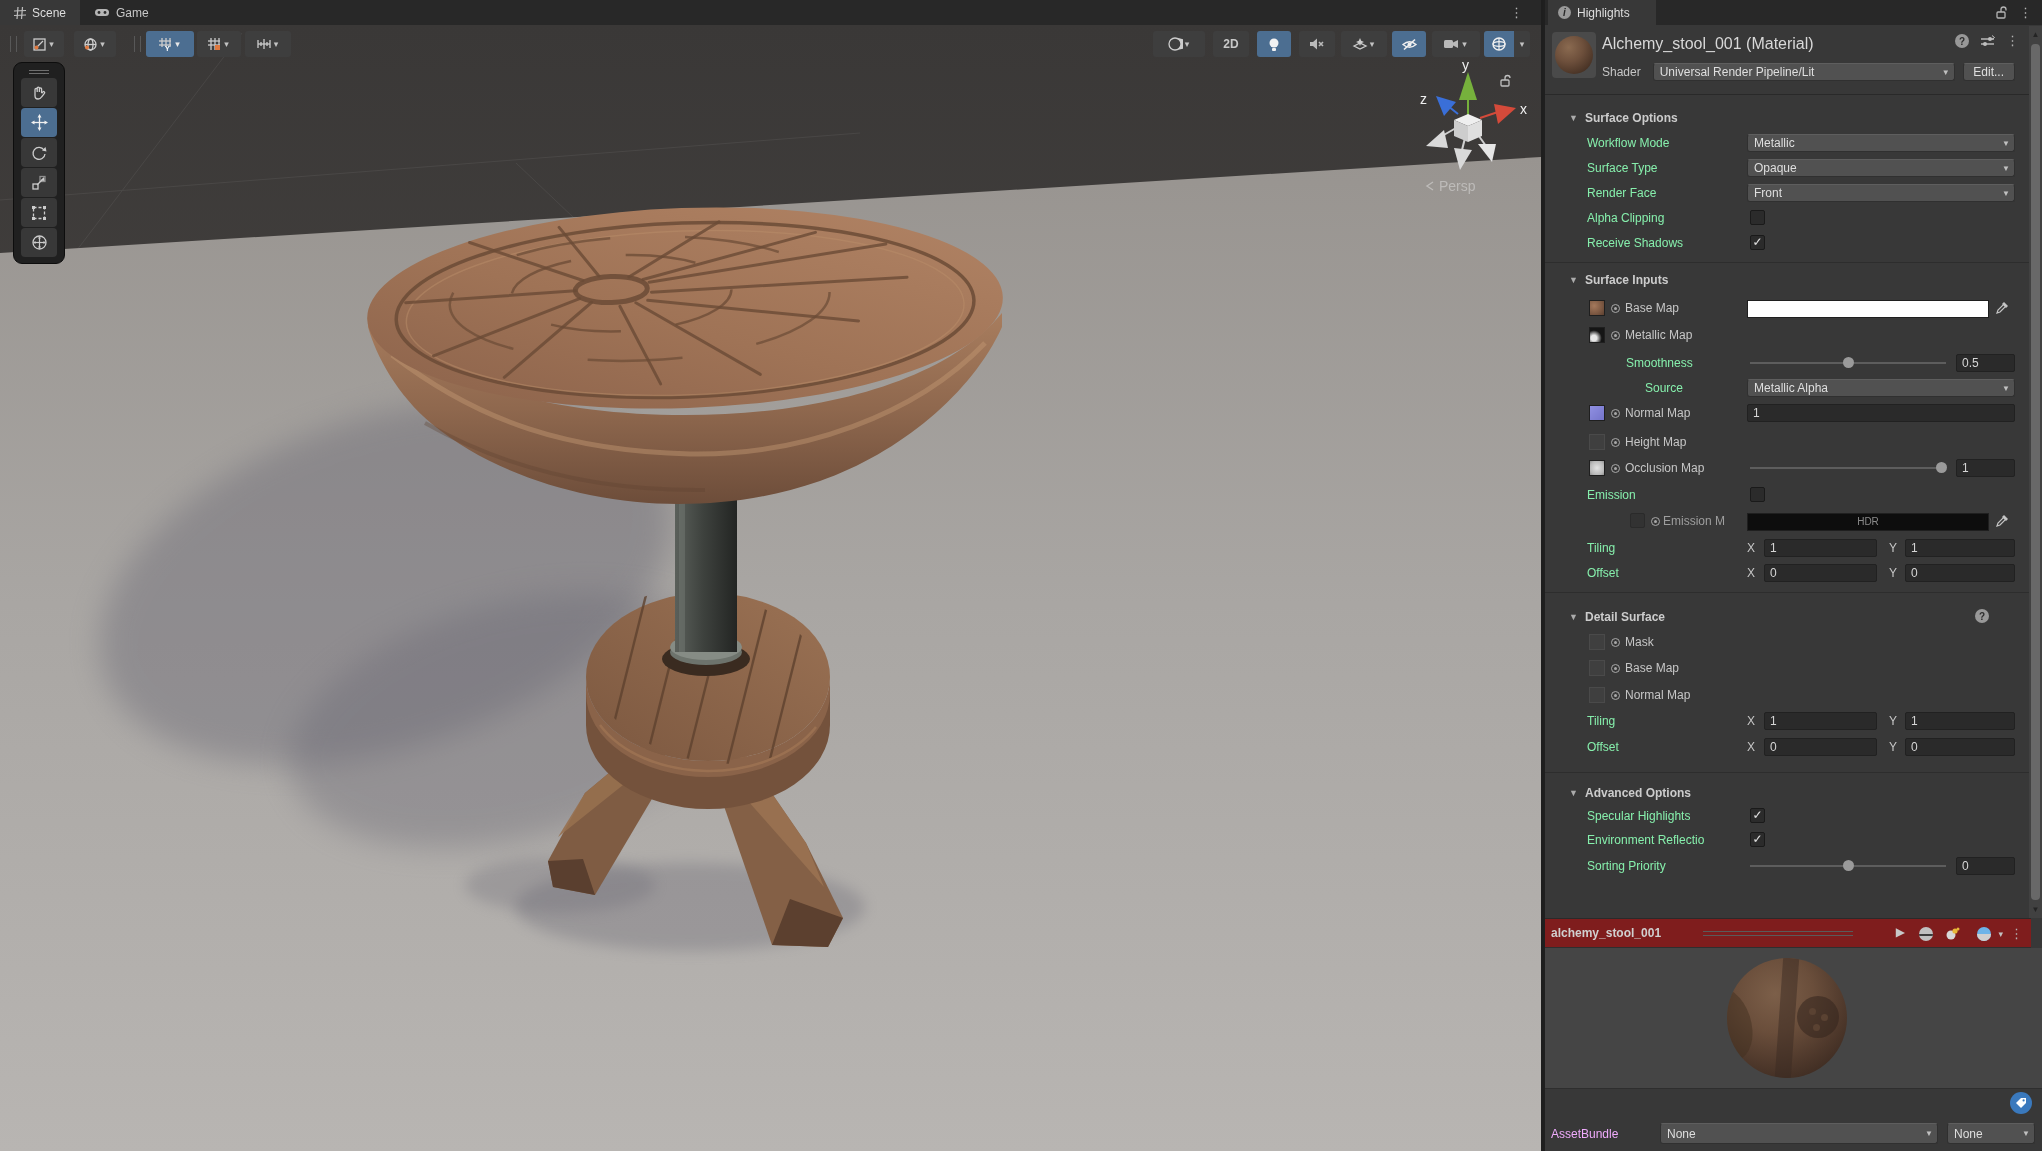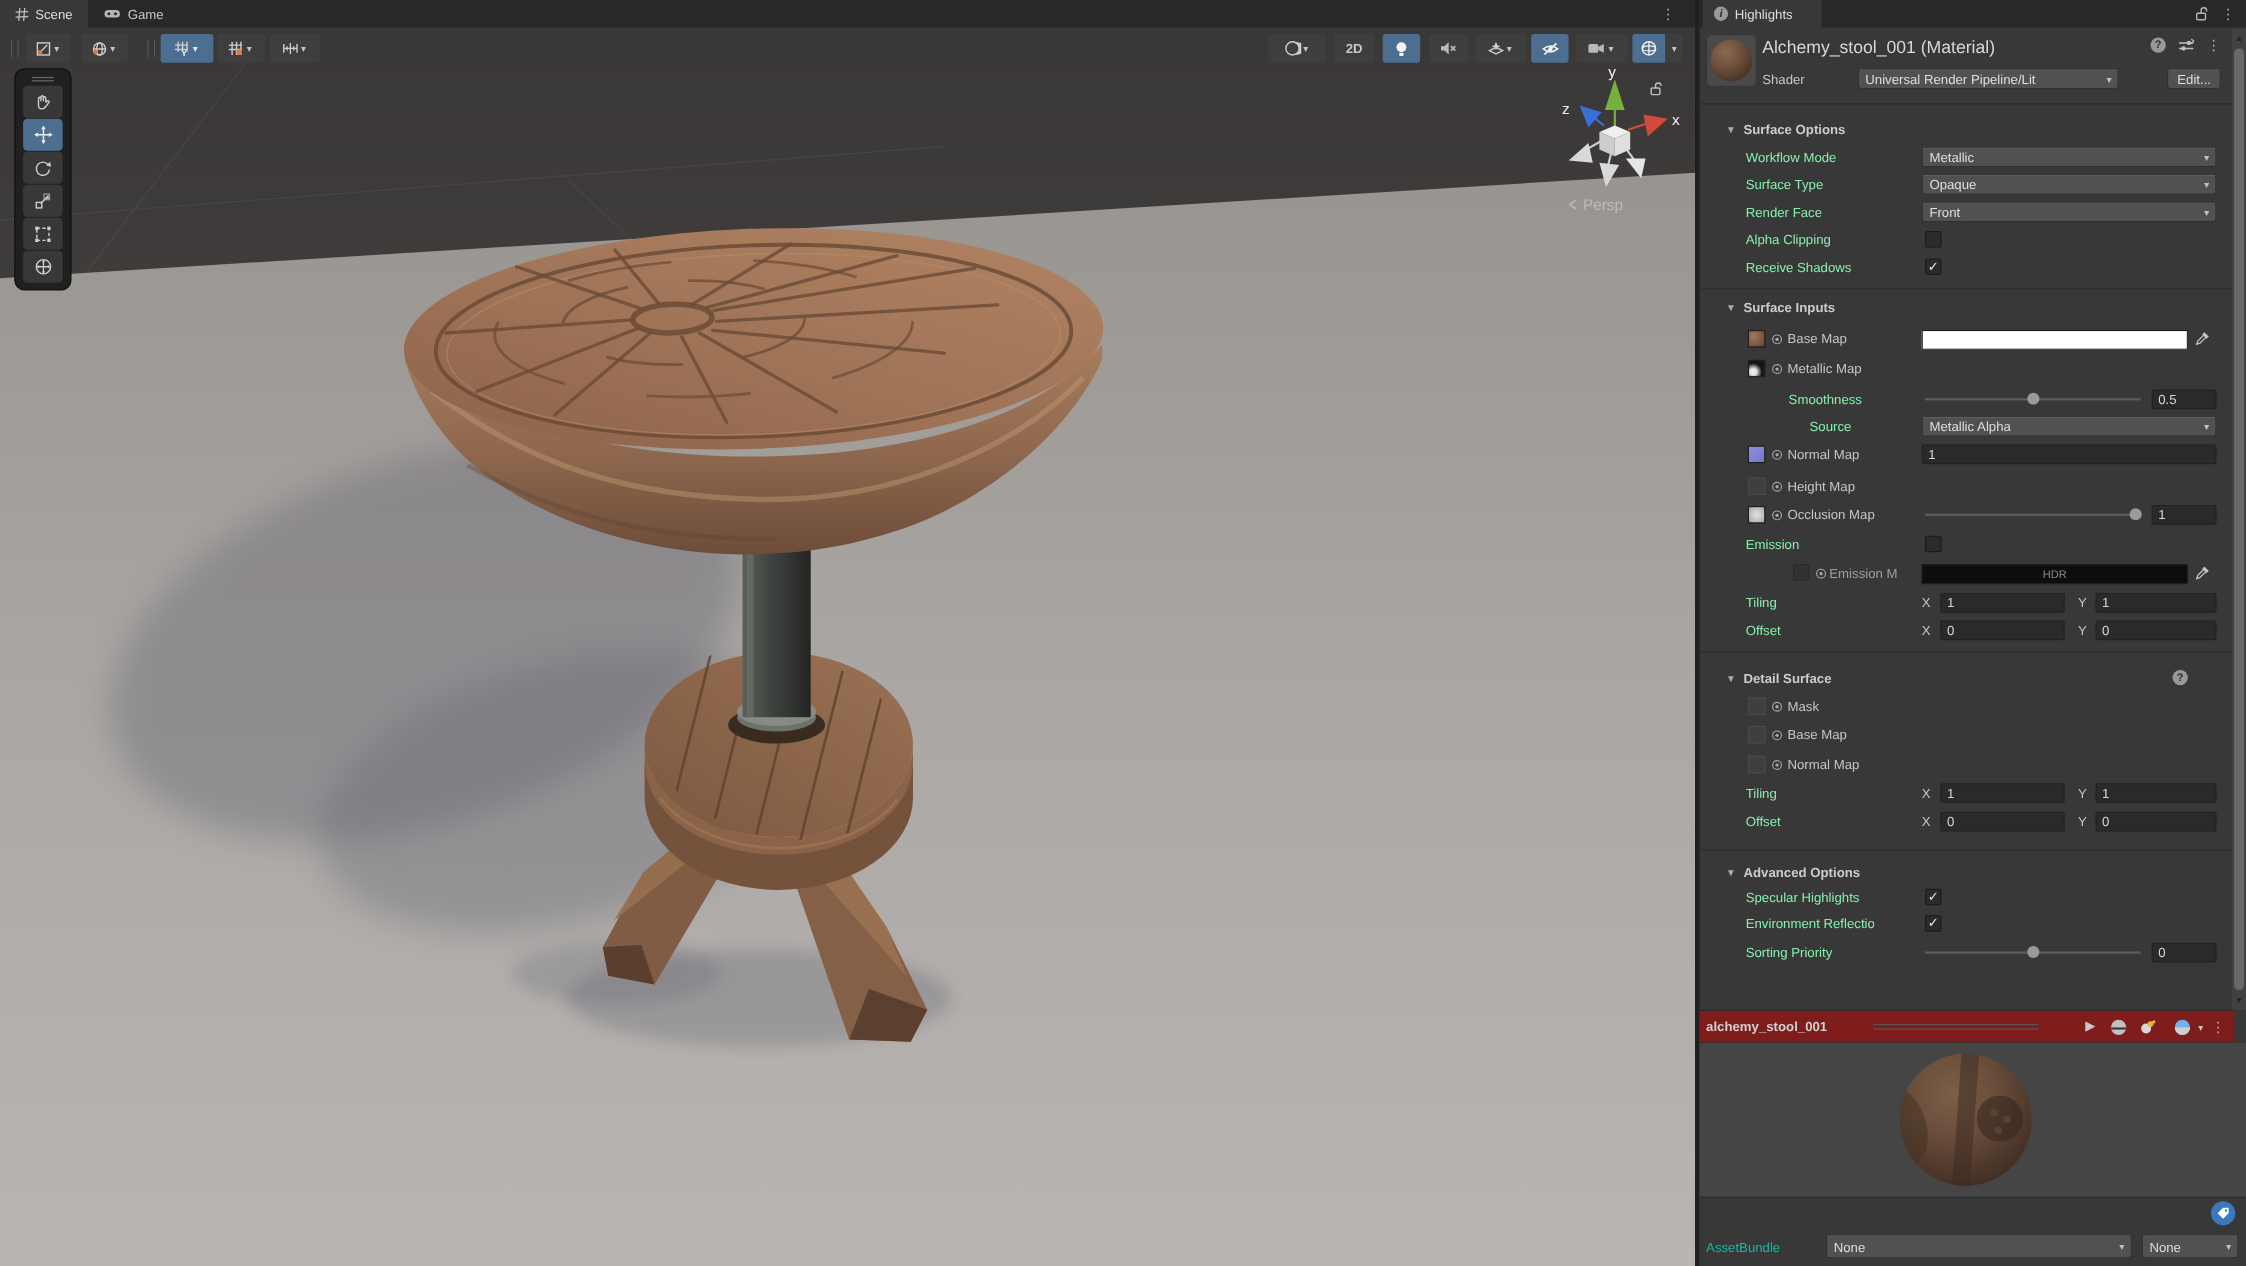--- a/index.html
+++ b/index.html
@@ -40,21 +40,21 @@
   .info-dot{width:13px;height:13px;border-radius:50%;background:#9a9a9a;color:#282828;
             font-size:10px;font-weight:bold;display:flex;align-items:center;justify-content:center;font-style:italic;}
   .hdr{position:absolute;left:0;top:25px;right:13px;height:69px;border-bottom:1px solid #292929;}
   .mat-thumb{position:absolute;left:7px;top:7px;width:44px;height:46px;border-radius:4px;background:#4a4a4a;overflow:hidden;}
   .sphere{width:38px;height:38px;border-radius:50%;margin:4px auto;
           background:radial-gradient(circle at 36% 30%,#8a6a50 0%,#6e503c 40%,#4b3527 75%,#2c1f17 100%);}
   .hdr-title{position:absolute;left:57px;top:10px;font-size:16px;color:#d8d8d8;}
   .hdr-icons{position:absolute;right:10px;top:9px;display:flex;gap:11px;align-items:center;}
   .help-dot{width:14px;height:14px;border-radius:50%;background:#989898;color:#2d2d2d;font-weight:bold;
             font-size:10px;display:flex;align-items:center;justify-content:center;}
-  .shader-row{position:absolute;left:57px;top:36px;right:10px;height:22px;display:flex;align-items:center;gap:36px;}
+  .shader-row{position:absolute;left:57px;top:36px;right:10px;height:22px;display:flex;align-items:center;}
   
   .dd{background:#515151;border:1px solid #303030;border-top-color:#5e5e5e;border-radius:3px;height:18px;
       display:flex;align-items:center;box-sizing:border-box;padding:0 4px 0 6px;color:#dfdfdf;}
   .dd .v{flex:1;white-space:nowrap;overflow:hidden;}
   .dd .a{font-size:8px;color:#c0c0c0;margin-left:4px;}
   .btn{background:#515151;border:1px solid #303030;border-top-color:#5e5e5e;border-radius:3px;height:18px;
        display:flex;align-items:center;justify-content:center;padding:0 8px;color:#dfdfdf;box-sizing:border-box;}
   .fld{background:#2a2a2a;border:1px solid #212121;border-radius:2px;height:18px;box-sizing:border-box;
        color:#d6d6d6;display:flex;align-items:center;padding:0 5px;}
   .cb{width:15px;height:15px;background:#2b2b2b;border:1px solid #1a1a1a;border-radius:2px;
@@ -697,21 +697,21 @@
   </div>
   <div id="tag-strip">
     <div class="tag-circle">
       <svg width="12" height="12" viewBox="0 0 12 12">
           <path d="M1,6 L6,1 L11,1 L11,6 L6,11 Z" fill="#ffffff"></path>
           <circle cx="8.6" cy="3.4" r="1.1" fill="#3a79bd"></circle>
         </svg>
     </div>
   </div>
   <div id="ab-row">
-    <span style="position:absolute;left:6px;top:10px;color:#14b8a6;">AssetBundle</span>
+    <span style="position:absolute;left:6px;top:10px;color:#f0abfc;">AssetBundle</span>
     <div class="dd abs" style="left:115px;top:6px;width:278px;height:21px;">
       <span class="v">None</span>
         <span class="a">▼</span>
     </div>
     <div class="dd abs" style="left:402px;top:6px;width:88px;height:21px;">
       <span class="v">None</span>
         <span class="a">▼</span>
     </div>
   </div>
 

